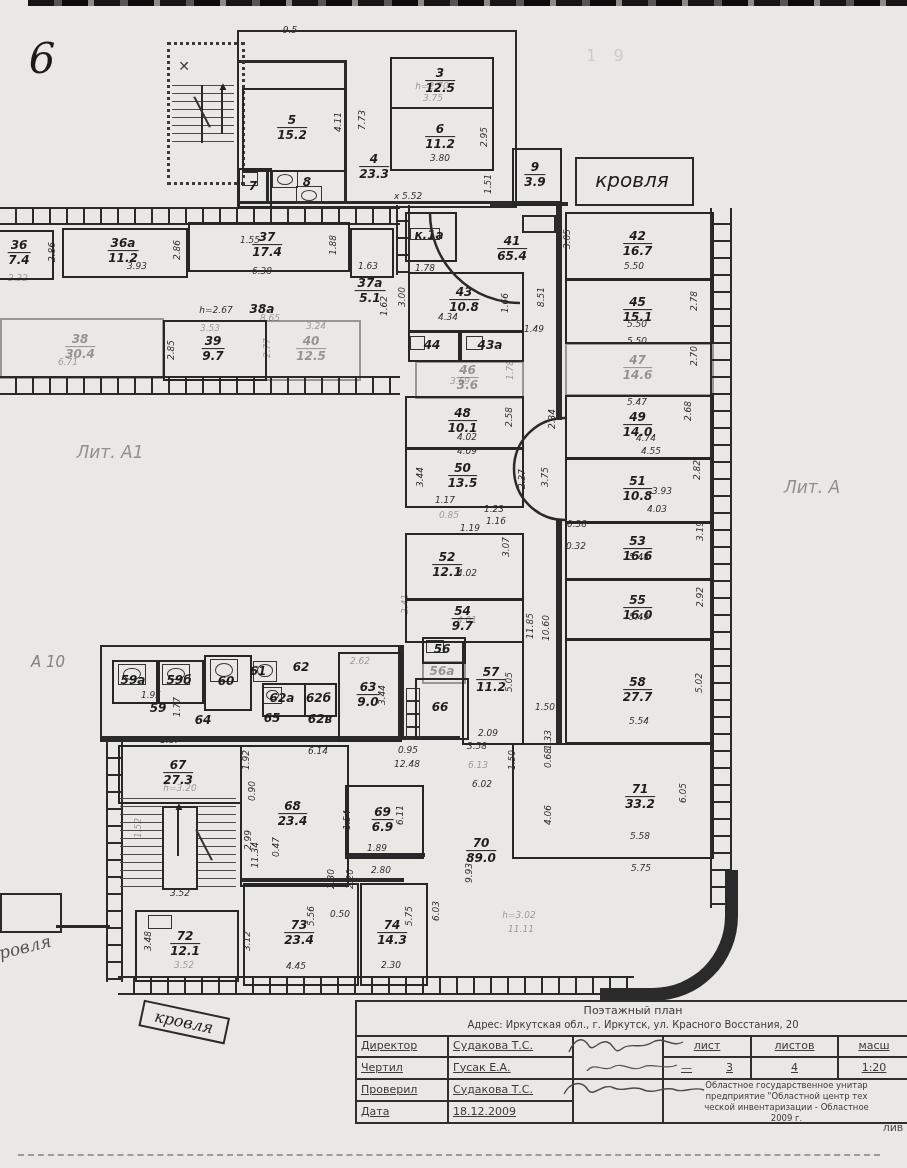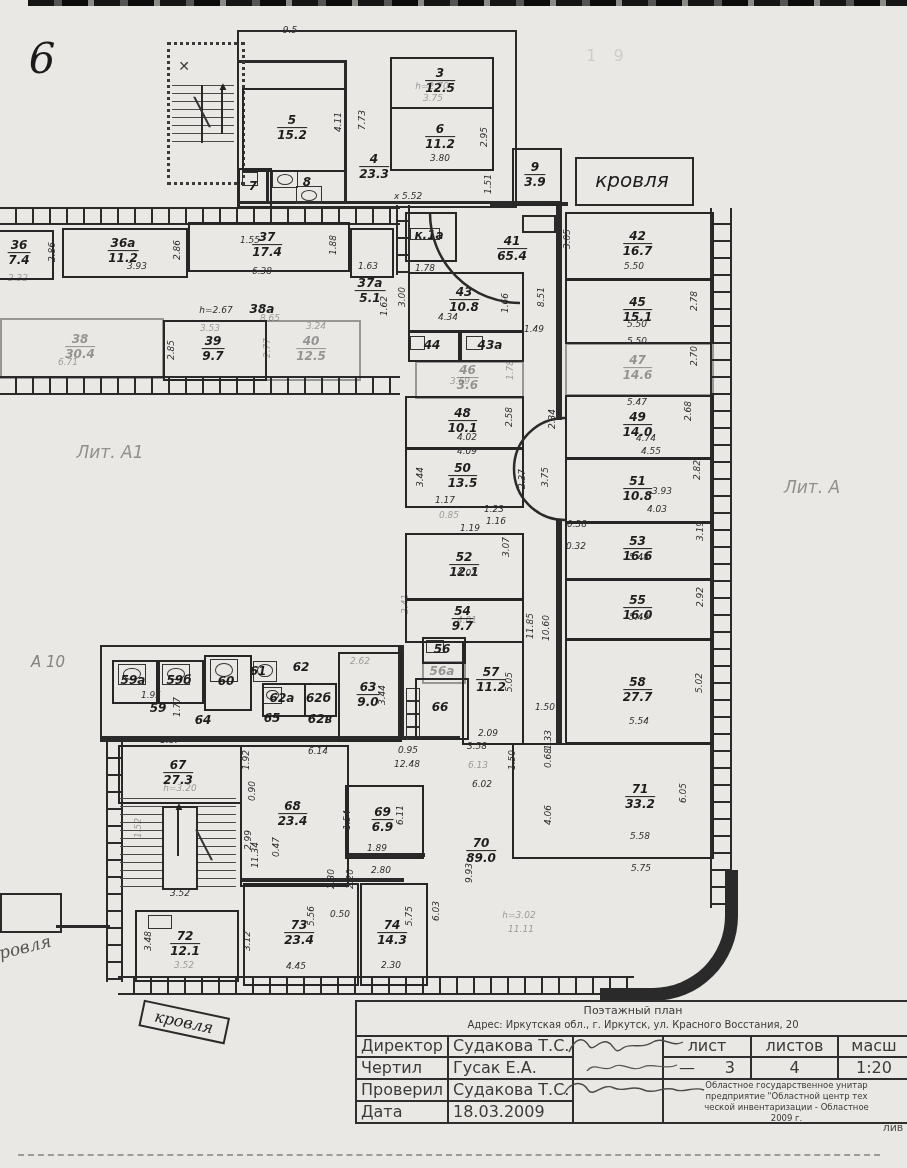--- a/index.html
+++ b/index.html
@@ -32,21 +32,21 @@
   .hand{font-family:"DejaVu Serif",serif;font-style:italic;}
   .it{font-style:italic;}
   .lblbox{border:2px solid #2a2a2a;padding:2px 12px;background:#e9e8e5;}
   .fixture{position:absolute;border:1.5px solid #333;}
   .fc{border:1.3px solid #333;border-radius:50%;width:60%;height:56%;margin:11% auto 0;}
   svg.overlay{position:absolute;left:0;top:0;pointer-events:none;}
   
   #tb{position:absolute;left:355px;top:1000px;width:552px;height:120px;
       border:2px solid #2e2e2e;border-right:none;color:#3b3b3b;}
   .tbline{position:absolute;background:#2e2e2e;}
-  .tbcell{position:absolute;font-size:16px;display:flex;align-items:center;}
+  .tbcell{position:absolute;font-size:11px;display:flex;align-items:center;text-decoration:underline;}
   .tbcell.ctr{justify-content:center;text-align:center;}
   #tb-org{position:absolute;font-size:8.5px;line-height:1.3;text-align:center;}
   #tb-head1{position:absolute;left:0;top:2px;width:100%;text-align:center;font-size:11px;}
   #tb-head2{position:absolute;left:0;top:17px;width:100%;text-align:center;font-size:10px;}
   .dashline{position:absolute;border-top:2px dashed #9c9c98;}
 </style>
 </head>
 <body>
 
 <div id="page">
@@ -214,21 +214,21 @@
       <div class="rlabel" style="left: 462.5px; top: 420.5px;">
         <span class="rn u">48</span>
         <span class="ra">10.1</span>
       </div>
       <div class="room-box" style="left: 405px; top: 448px; width: 115px; height: 56px;"></div>
       <div class="rlabel" style="left: 462.5px; top: 476px;">
         <span class="rn u">50</span>
         <span class="ra">13.5</span>
       </div>
       <div class="room-box" style="left: 405px; top: 533px; width: 115px; height: 63px;"></div>
-      <div class="rlabel" style="left: 464px; top: 564.5px; text-align: center;">
+      <div class="rlabel" style="left: 447px; top: 564.5px; text-align: center;">
         <span class="rn u">52</span>
         <span class="ra">12.1</span>
       </div>
       <div class="room-box" style="left: 405px; top: 599px; width: 115px; height: 40px;"></div>
       <div class="rlabel" style="left: 462.5px; top: 619px;">
         <span class="rn u">54</span>
         <span class="ra">9.7</span>
       </div>
       <div class="room-box" style="left: 422px; top: 637px; width: 40px; height: 23px;"></div>
       <div class="rlabel" style="left: 442px; top: 648.5px;">
@@ -526,21 +526,21 @@
     <div class="tbline" style="left:393px;top:33px;width:1.5px;height:43px"></div>
     <div class="tbline" style="left:480px;top:33px;width:1.5px;height:43px"></div>
 
     <div class="tbcell" style="left:4px;top:33px;width:84px;height:21px">Директор</div>
     <div class="tbcell" style="left:96px;top:33px;width:118px;height:21px">Судакова Т.С.</div>
     <div class="tbcell" style="left:4px;top:54px;width:84px;height:22px">Чертил</div>
     <div class="tbcell" style="left:96px;top:54px;width:118px;height:22px">Гусак Е.А.</div>
     <div class="tbcell" style="left:4px;top:76px;width:84px;height:22px">Проверил</div>
     <div class="tbcell" style="left:96px;top:76px;width:118px;height:22px">Судакова Т.С.</div>
     <div class="tbcell" style="left:4px;top:98px;width:84px;height:22px">Дата</div>
-    <div class="tbcell" style="left:96px;top:98px;width:118px;height:22px">18.03.2009</div>
+    <div class="tbcell" style="left:96px;top:98px;width:118px;height:22px">18.12.2009</div>
 
     <svg style="position:absolute;left:208px;top:34px;overflow:visible" width="130" height="22">
       <path d="M4,16 C10,2 18,0 24,10 C28,16 34,4 42,6 C50,8 48,20 58,12 C66,6 76,14 88,6 C98,0 108,12 118,6" fill="none" stroke="#4a4a4a" stroke-width="1.4"></path>
     </svg>
     <svg style="position:absolute;left:220px;top:57px;overflow:visible" width="110" height="20">
       <path d="M10,12 C18,2 26,14 36,8 C46,2 54,14 66,8 C76,3 88,12 100,6" fill="none" stroke="#55554f" stroke-width="1.2"></path>
     </svg>
     <svg style="position:absolute;left:205px;top:78px;overflow:visible" width="150" height="24">
       <path d="M2,14 C8,2 20,0 26,10 C32,18 40,2 52,8 C62,13 70,4 82,10 C92,15 102,5 114,10 C122,13 132,6 142,10" fill="none" stroke="#4a4a4a" stroke-width="1.4"></path>
     </svg>

